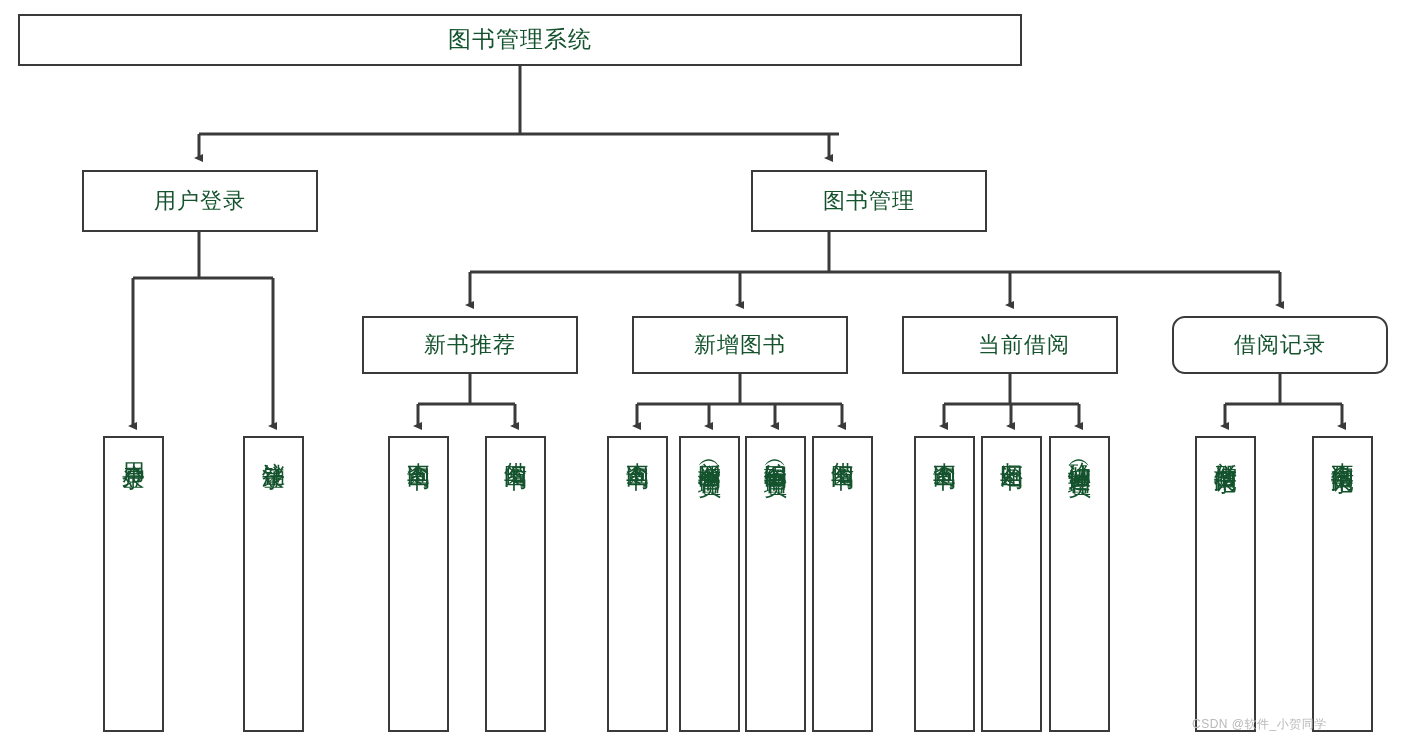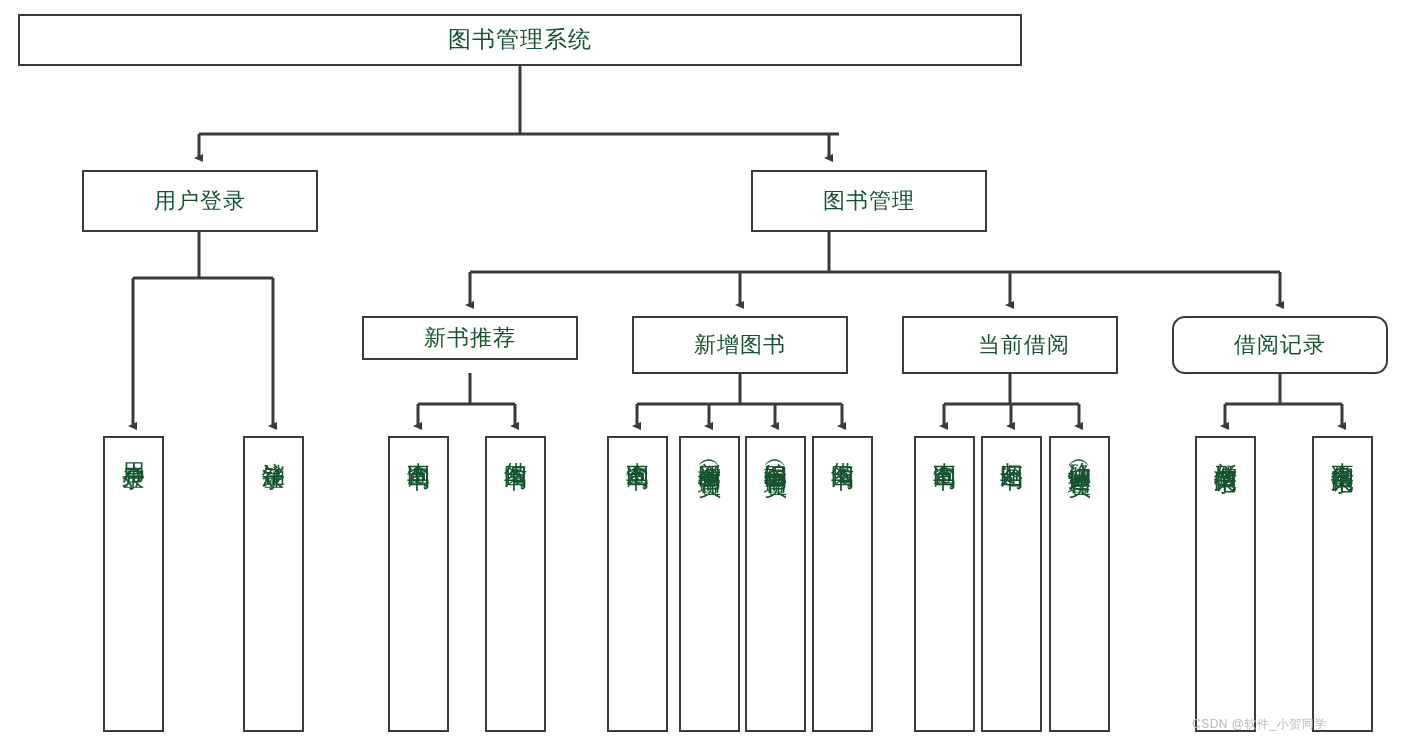--- a/index.html
+++ b/index.html
@@ -125,21 +125,21 @@
     <span class="label">图书管理系统</span>
   </div>
 
   <div class="node horizontal" style="left:82px; top:170px; width:236px; height:62px;">
     <span class="label">用户登录</span>
   </div>
   <div class="node horizontal" style="left:712px; top:170px; width:236px; height:62px;margin-left:39px;">
     <span class="label">图书管理</span>
   </div>
 
-  <div class="node horizontal" style="left:362px; top:316px; width:216px; height:44px;">
+  <div class="node horizontal" style="left:362px; top:316px; width:216px; height:58px;">
     <span class="label">新书推荐</span>
   </div>
   <div class="node horizontal" style="left:632px; top:316px; width:216px; height:58px;">
     <span class="label">新增图书</span>
   </div>
   <div class="node horizontal" style="left:902px; top:316px; width:216px; height:58px;padding-left:28px;">
     <span class="label">当前借阅</span>
   </div>
   <div class="node horizontal" style="left:1172px; top:316px; width:216px; height:58px;border-radius:13px;">
     <span class="label">借阅记录</span>

